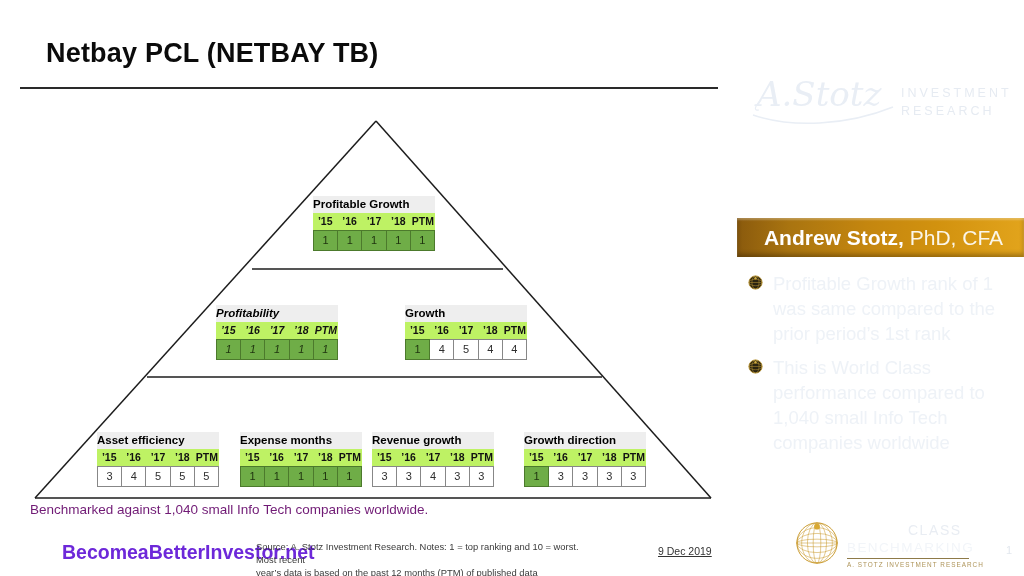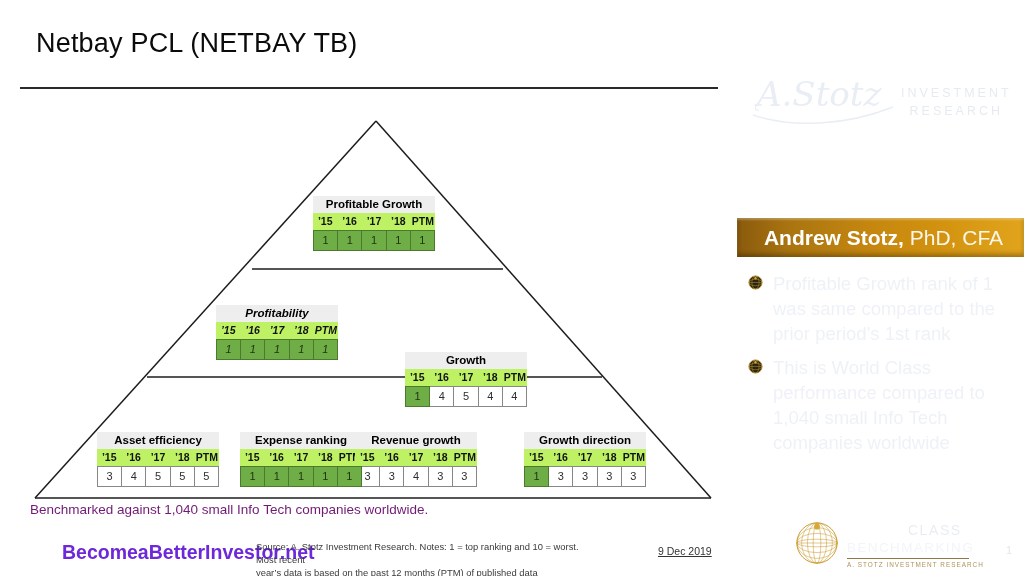--- a/index.html
+++ b/index.html
@@ -1,49 +1,49 @@
 <!DOCTYPE html>
 <html><head>
 <meta charset="utf-8">
 <style>
   html,body{margin:0;padding:0;background:#fff;}
   .slide{position:relative;width:1024px;height:576px;overflow:hidden;background:#fff;
          font-family:"Liberation Sans",sans-serif;}
 
   
   .main{position:absolute;left:0;top:0;width:737px;height:576px;background:#fff;}
-  .page-title{position:absolute;left:30px;top:22px;margin:6px;font-size:27px;font-weight:normal;color:#0b0b0b;letter-spacing:.2px;}
+  .page-title{position:absolute;left:30px;top:22px;margin:16px;font-size:27px;font-weight:bold;color:#0b0b0b;letter-spacing:.2px;}
   .title-rule{position:absolute;left:20px;top:87px;width:698px;height:0;border-top:2px solid #2a2a2a;}
   .pyramid-svg{position:absolute;left:0;top:0;pointer-events:none;}
 
   
   .ptable{position:absolute;width:122px;}
   .pt-title{height:17px;line-height:17px;background:#eeeeee;font-size:11.5px;font-weight:bold;
-            text-align:center;color:#000;white-space:nowrap;}
+            text-align:left;color:#000;white-space:nowrap;}
   .pt-years{height:17px;display:flex;background:#bef264;}
   .pt-years span{flex:1;font-size:10.5px;font-weight:bold;line-height:17px;text-align:center;color:#121212;}
   .pt-values{height:21px;display:flex;}
   .pt-values .cell{flex:1;margin-left:-1px;border:1px solid #878787;background:#fff;
                    font-size:11px;line-height:19px;text-align:center;color:#2e2e2e;}
   .pt-values .cell:first-child{margin-left:0;}
   .pt-values .cell.green{background:#6FAD47;border-color:#4C7A2C;color:#203510;z-index:1;position:relative;}
 
   .bench-caption{position:absolute;left:30px;top:502px;font-size:13.5px;color:#701a75;}
   .site-link{position:absolute;left:22px;top:541px;font-size:19.5px;font-weight:bold;color:#6d28d9;text-decoration:none;margin-left:40px;}
   .source-note{position:absolute;left:256px;top:540px;width:340px;font-size:9.4px;line-height:13px;color:#3a3a3a;}
   .slide-date{position:absolute;left:658px;top:545px;font-size:10.5px;color:#333;text-decoration:underline;}
 
   
   .sidebar{position:absolute;left:737px;top:0;width:287px;height:576px;color:#eef2f7;
     background:
       radial-gradient(90% 42% at 20% 38%, rgba(64,108,170,.45) 0%, rgba(64,108,170,0) 62%),
       linear-gradient(163deg,#16294C 0%,#12234​4 0%,#122344 32%,#0D1B36 62%,#091221 100%);}
   .brand{position:absolute;left:14px;top:58px;width:260px;height:80px;}
   .brand-script{position:absolute;left:0;top:0;}
-  .brand-right{position:absolute;left:150px;top:26px;font-size:12.5px;letter-spacing:3px;color:#e6ebf2;line-height:18px;text-align:center;}
+  .brand-right{position:absolute;left:150px;top:26px;font-size:12.5px;letter-spacing:3px;color:#e6ebf2;line-height:18px;}
   .banner{position:absolute;left:0;top:218px;width:287px;height:39px;text-align:center;
     background:linear-gradient(to right,#8A5A0D 0%,#A97410 18%,#C4860F 45%,#D2920F 70%,#E2A41C 100%);
     box-shadow:inset 0 2px 2px rgba(255,255,255,.28), inset 0 -3px 5px rgba(0,0,0,.3);}
   .banner-text{line-height:39px;font-size:21px;color:#fff;white-space:nowrap;padding-left:6px;}
   .banner-text .bold{font-weight:bold;}
   .banner-text .light{font-weight:normal;color:#fbf6ea;}
   .swoosh{position:absolute;left:0;top:256px;}
   .bullets{position:absolute;left:10px;top:271px;width:271px;margin:0;padding:0;list-style:none;}
   .bullets li{position:relative;padding-left:26px;margin-bottom:9px;font-size:18.5px;line-height:25px;color:#eef2f7;}
   .bullets .globe-bullet{position:absolute;left:1px;top:4px;}
@@ -105,21 +105,21 @@
       </div>
       <div class="pt-values">
         <span class="cell green">1</span>
         <span class="cell green">1</span>
         <span class="cell green">1</span>
         <span class="cell green">1</span>
         <span class="cell green">1</span>
       </div>
     </div>
 
-    <div class="ptable" style="left:405px;top:305px;margin-top:47px;">
+    <div class="ptable" style="left:405px;top:305px;">
       <div class="pt-title">Growth</div>
       <div class="pt-years">
         <span>’15</span>
         <span>’16</span>
         <span>’17</span>
         <span>’18</span>
         <span>PTM</span>
       </div>
       <div class="pt-values">
         <span class="cell green">1</span>
@@ -142,38 +142,38 @@
       <div class="pt-values">
         <span class="cell">3</span>
         <span class="cell">4</span>
         <span class="cell">5</span>
         <span class="cell">5</span>
         <span class="cell">5</span>
       </div>
     </div>
 
     <div class="ptable" style="left:240px;top:432px;">
-      <div class="pt-title">Expense ranking</div>
-      <div class="pt-years">
-        <span>’15</span>
-        <span>’16</span>
-        <span>’17</span>
-        <span>’18</span>
-        <span>PTM</span>
-      </div>
-      <div class="pt-values">
-        <span class="cell green">1</span>
-        <span class="cell green">1</span>
-        <span class="cell green">1</span>
-        <span class="cell green">1</span>
-        <span class="cell green">1</span>
-      </div>
-    </div>
-
-    <div class="ptable" style="left:355px;top:432px;">
+      <div class="pt-title">Expense months</div>
+      <div class="pt-years">
+        <span>’15</span>
+        <span>’16</span>
+        <span>’17</span>
+        <span>’18</span>
+        <span>PTM</span>
+      </div>
+      <div class="pt-values">
+        <span class="cell green">1</span>
+        <span class="cell green">1</span>
+        <span class="cell green">1</span>
+        <span class="cell green">1</span>
+        <span class="cell green">1</span>
+      </div>
+    </div>
+
+    <div class="ptable" style="left:372px;top:432px;">
       <div class="pt-title">Revenue growth</div>
       <div class="pt-years">
         <span>’15</span>
         <span>’16</span>
         <span>’17</span>
         <span>’18</span>
         <span>PTM</span>
       </div>
       <div class="pt-values">
         <span class="cell">3</span>

